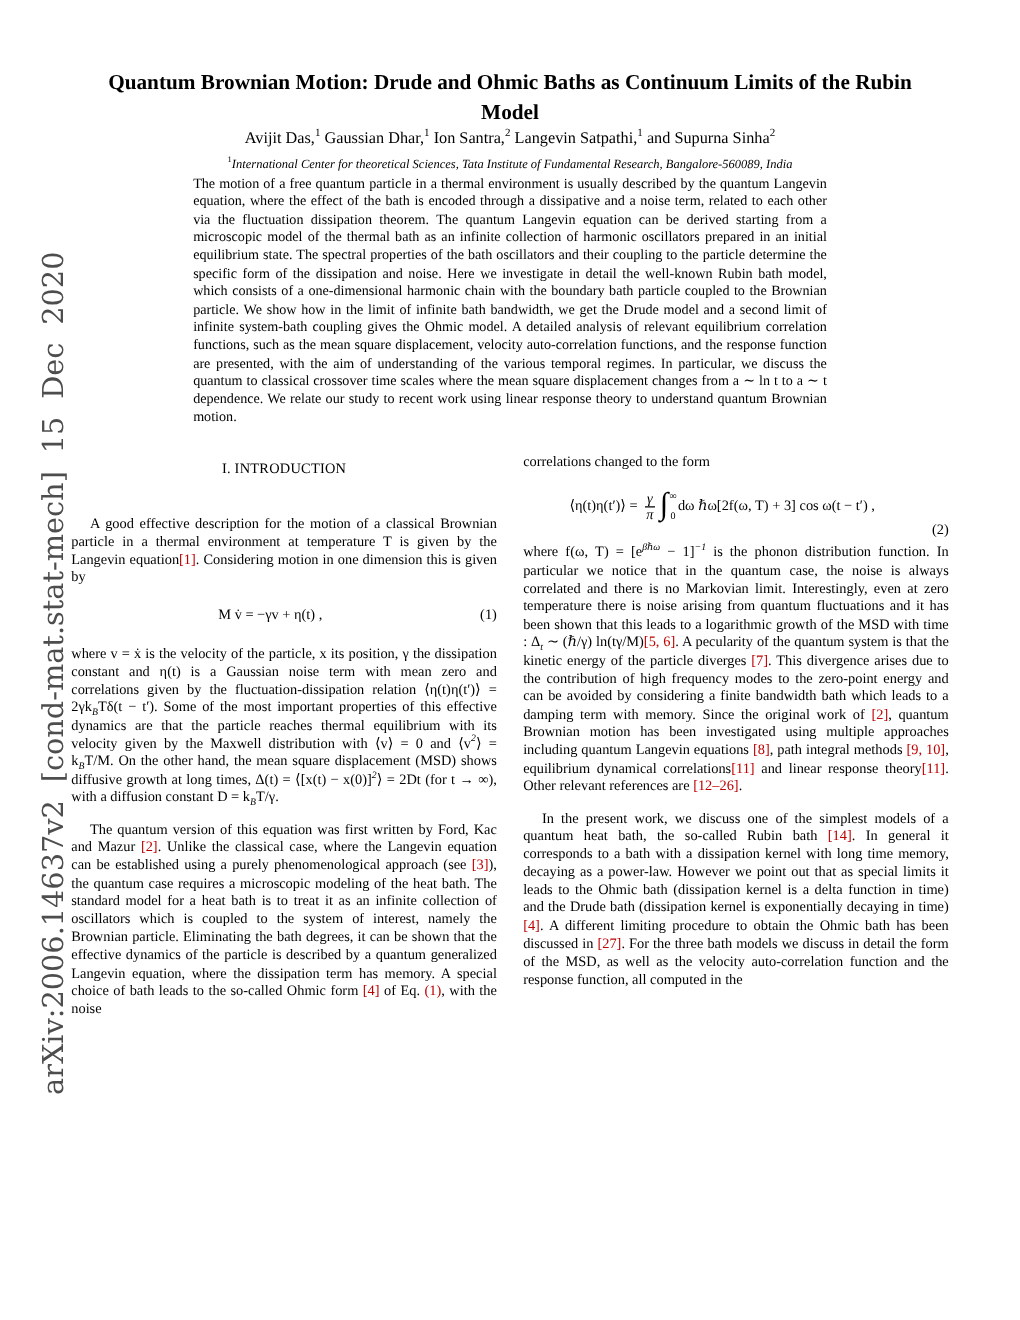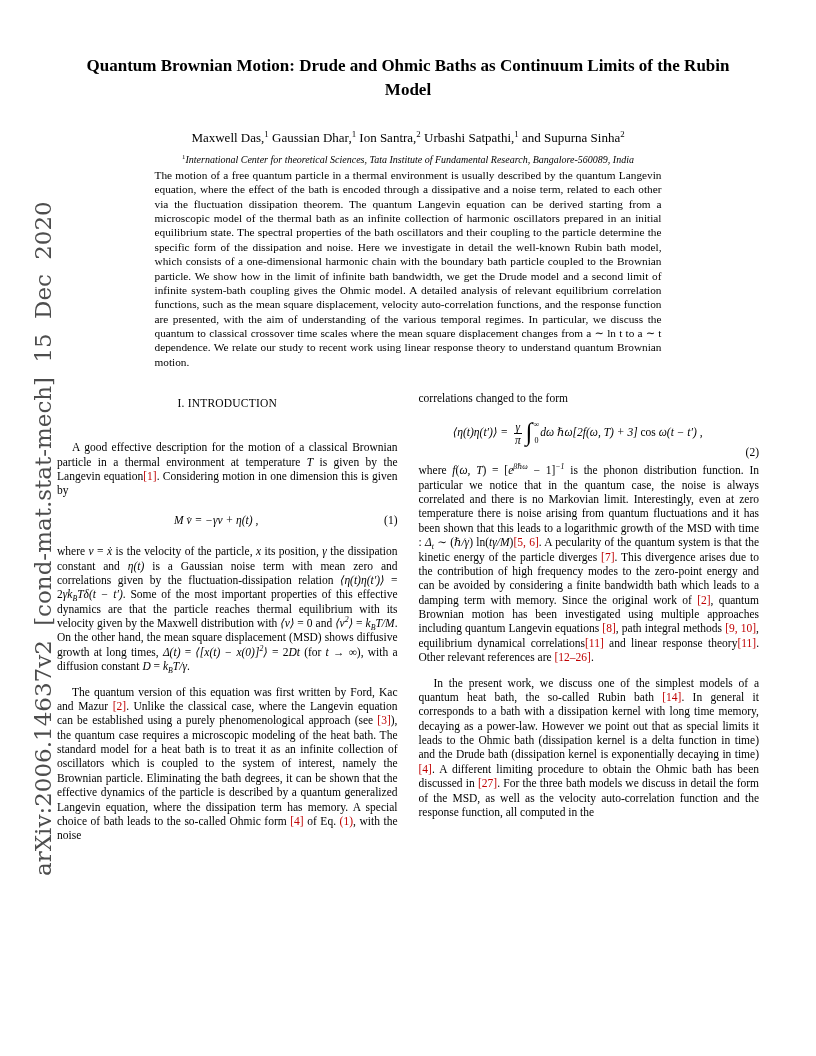--- a/index.html
+++ b/index.html
@@ -13,39 +13,39 @@
   .arxiv-stamp{
     position:absolute;left:30px;top:876px;
     transform-origin:0 0;transform:rotate(-90deg);
     font-size:23px;white-space:nowrap;word-spacing:7px;
     color:var(--wm,#4d4d4d);
     font-family:"DejaVu Serif","Liberation Serif",serif;
   }
   .content{position:absolute;left:57px;top:54px;width:702px;}
   .title{
     font-size:17px;font-weight:bold;text-align:center;
-    margin:0 auto 28px;max-width:672px;line-height:1.4;
+    margin:0 auto 0;max-width:672px;line-height:1.4;
   }
   .authors{text-align:center;font-size:13px;margin:0 0 7px;}
   .authors sup{font-size:68%;font-style:normal;}
   .affil{text-align:center;font-size:10px;font-style:italic;line-height:1.45;}
   .affil sup{font-style:normal;font-size:68%;}
   .abstract{
     width:507px;margin:1px auto 22px;
     font-size:11.3px;line-height:1.27;text-align:justify;
   }
   .columns{display:flex;gap:21px;}
   .col{width:341px;font-size:11.5px;line-height:1.25;text-align:justify;}
   .col p{margin:0 0 11px;}
   .col p.indent{text-indent:15px;}
   .section-heading{
     font-size:11.5px;font-weight:normal;text-align:center;
     margin:5px 0 30px;letter-spacing:0.2px;
   }
-  .mi{font-style:italic;}
+  .mi{}
   .cite{color:var(--cite,#bf0000);}
   sub,sup{font-size:68%;line-height:0;}
   .col sub,.col sup{font-style:italic;}
   .equation{
     position:relative;text-align:center;
     margin:15px 0 17px;font-size:11.5px;padding-right:22px;
   }
   .eq-body{display:inline-block;white-space:nowrap;}
   .eq-num{position:absolute;right:0;top:50%;transform:translateY(-50%);font-style:normal;}
   .equation.eq-shift-num .eq-num{top:auto;bottom:-13px;transform:none;}
@@ -66,21 +66,21 @@
 <body>
 
 <div class="page">
 
   <div class="arxiv-stamp">arXiv:2006.14637v2 [cond-mat.stat-mech] 15 Dec 2020</div>
 
   <div class="content">
 
     <h1 class="title">Quantum Brownian Motion: Drude and Ohmic Baths as Continuum Limits of the Rubin Model</h1>
 
-    <div class="authors"><span>Maxwell Das,</span><sup>1</sup><span> Gaussian Dhar,</span><sup>1</sup><span> Ion Santra,</span><sup>2</sup><span> Urbashi Satpathi,</span><sup>1</sup><span> and Supurna Sinha</span><sup>2</sup></div>
+    <div class="authors"><span>Avijit Das,</span><sup>1</sup><span> Gaussian Dhar,</span><sup>1</sup><span> Ion Santra,</span><sup>2</sup><span> Langevin Satpathi,</span><sup>1</sup><span> and Supurna Sinha</span><sup>2</sup></div>
 
     <div class="affil"><sup>1</sup><span>International Center for theoretical Sciences, Tata Institute of Fundamental Research, Bangalore-560089, India</span></div>
 
     <div class="abstract">The motion of a free quantum particle in a thermal environment is usually described by the quantum Langevin equation, where the effect of the bath is encoded through a dissipative and a noise term, related to each other via the fluctuation dissipation theorem. The quantum Langevin equation can be derived starting from a microscopic model of the thermal bath as an infinite collection of harmonic oscillators prepared in an initial equilibrium state. The spectral properties of the bath oscillators and their coupling to the particle determine the specific form of the dissipation and noise. Here we investigate in detail the well-known Rubin bath model, which consists of a one-dimensional harmonic chain with the boundary bath particle coupled to the Brownian particle. We show how in the limit of infinite bath bandwidth, we get the Drude model and a second limit of infinite system-bath coupling gives the Ohmic model. A detailed analysis of relevant equilibrium correlation functions, such as the mean square displacement, velocity auto-correlation functions, and the response function are presented, with the aim of understanding of the various temporal regimes. In particular, we discuss the quantum to classical crossover time scales where the mean square displacement changes from a ∼ ln t to a ∼ t dependence. We relate our study to recent work using linear response theory to understand quantum Brownian motion.</div>
 
     <div class="columns">
 
       <div class="col">
         <h2 class="section-heading">I. INTRODUCTION</h2>
 

